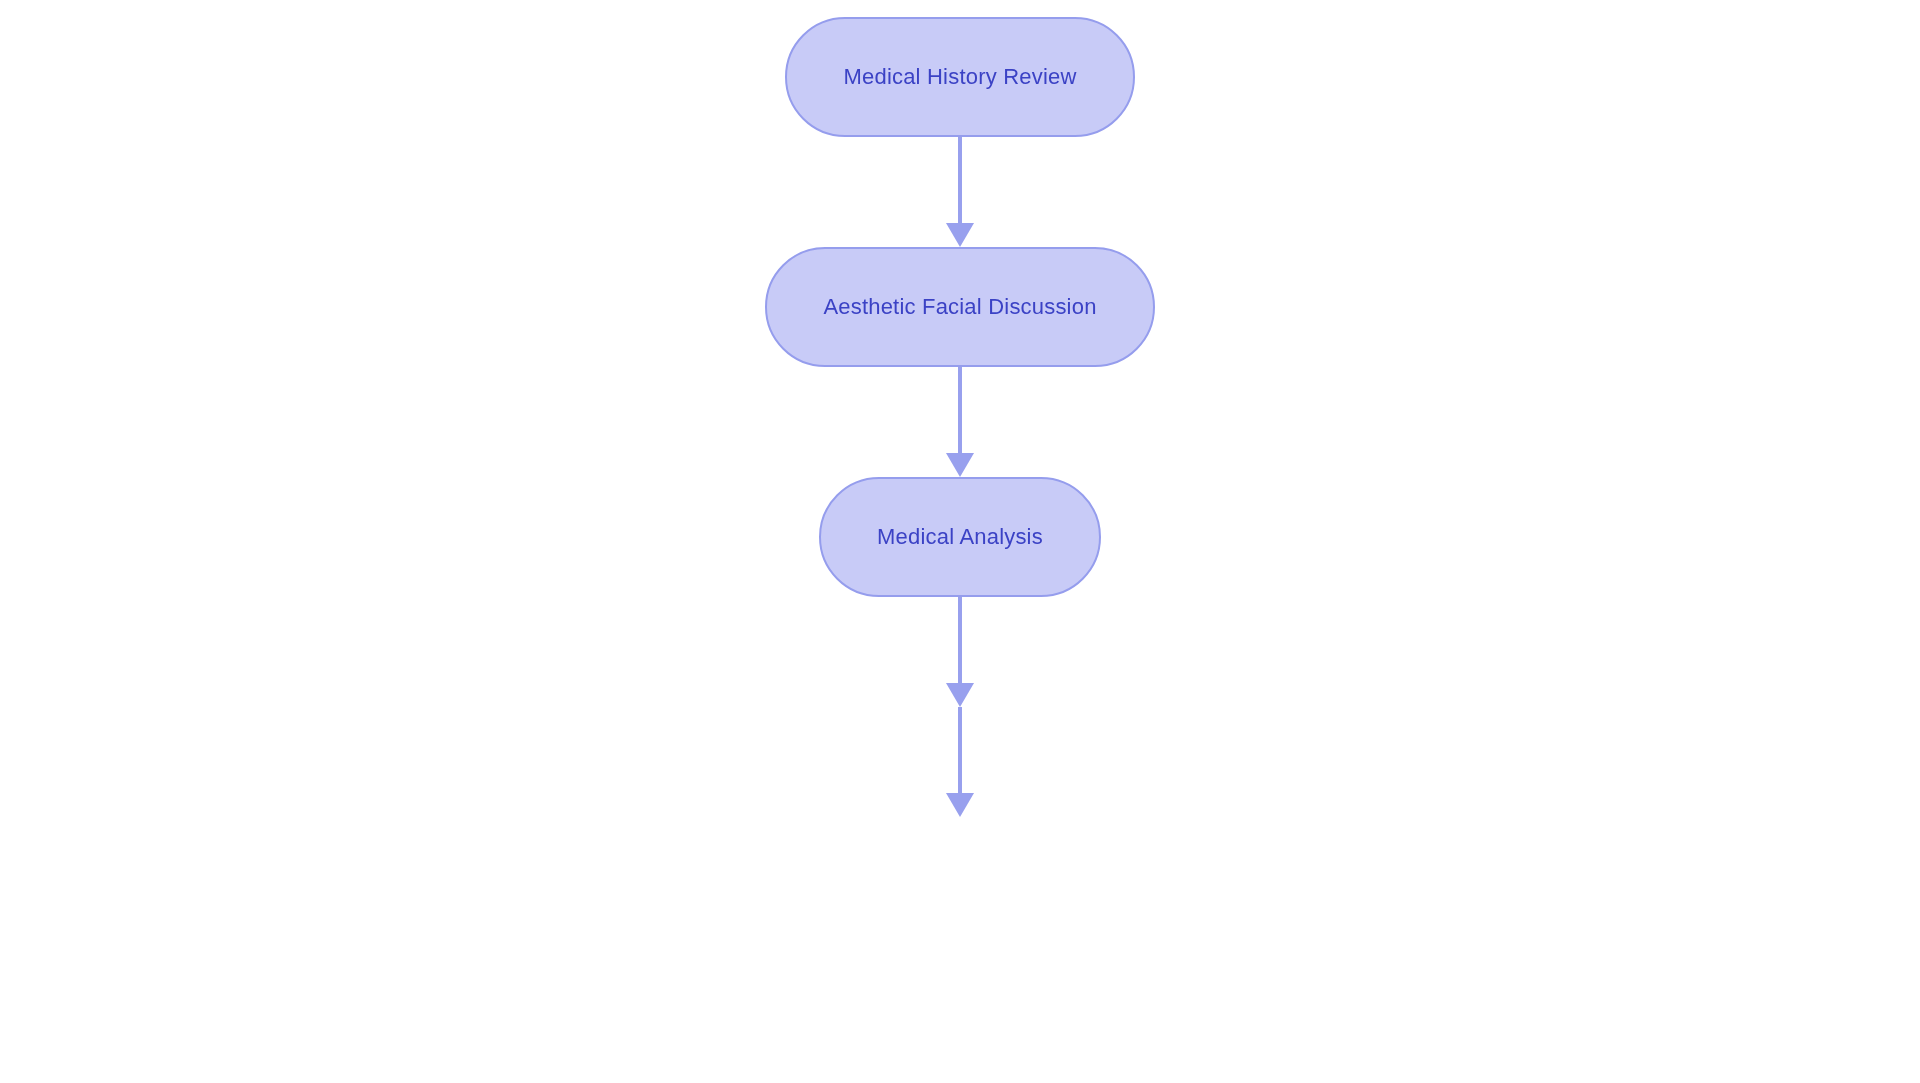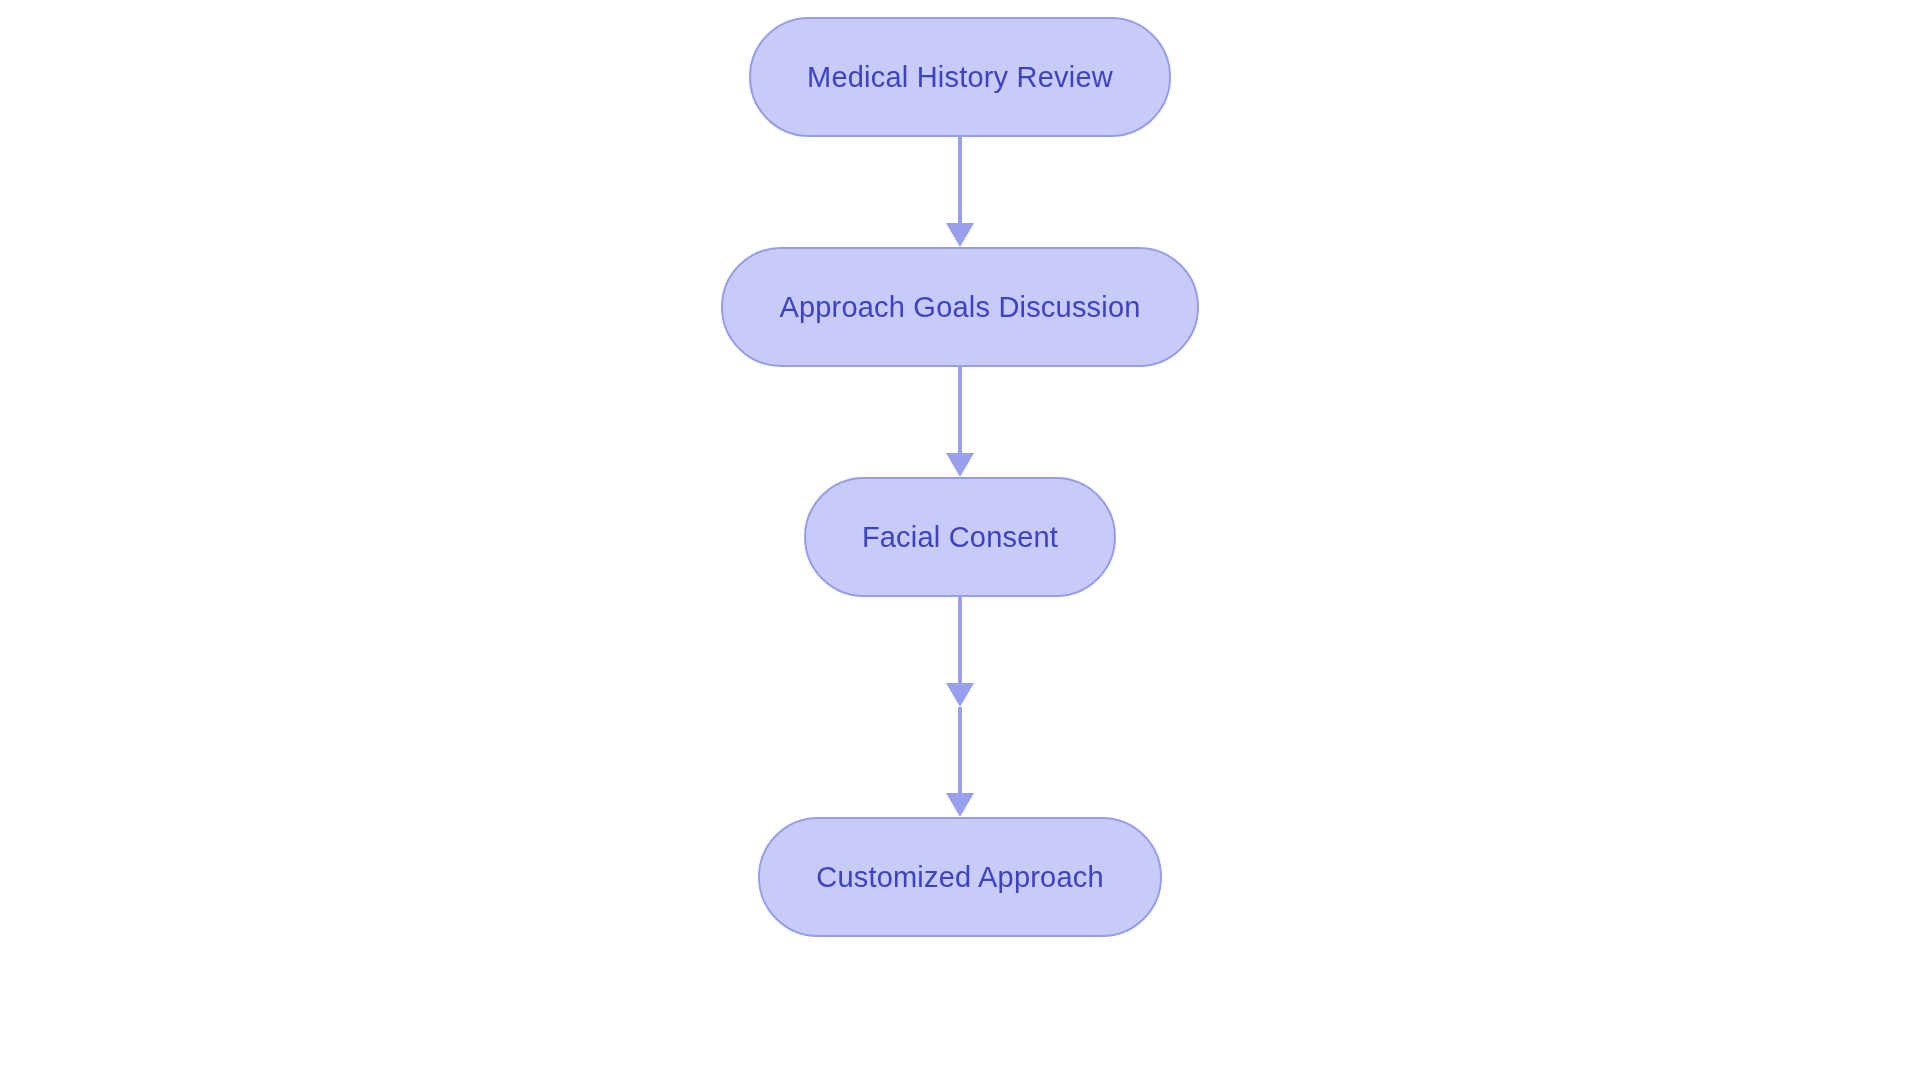--- a/index.html
+++ b/index.html
@@ -25,21 +25,21 @@
     height: 120px;
     box-sizing: border-box;
     display: inline-flex;
     align-items: center;
     justify-content: center;
     padding: 0 56px;
     border-radius: 60px;
     background: var(--node_fill, #c8cbf7);
     border: 2px solid var(--node_border, #959ded);
     color: var(--node_text, #3b42c5);
-    font-size: 29px;
+    font-size: 22px;
     font-weight: 500;
     letter-spacing: 0.2px;
     white-space: nowrap;
     flex: 0 0 auto;
   }
   .connector {
     height: 110px;
     display: flex;
     flex-direction: column;
     align-items: center;
@@ -64,35 +64,34 @@
 
 <div class="flowchart">
 
   <div class="flow-node">Medical History Review</div>
 
   <div class="connector">
     <div class="connector-line"></div>
     <div class="connector-head"></div>
   </div>
 
-  <div class="flow-node">Approach Goals Discussion</div>
+  <div class="flow-node">Aesthetic Facial Discussion</div>
 
   <div class="connector">
     <div class="connector-line"></div>
     <div class="connector-head"></div>
   </div>
 
-  <div class="flow-node">Facial Consent</div>
+  <div class="flow-node">Medical Analysis</div>
 
   <div class="connector">
     <div class="connector-line"></div>
     <div class="connector-head"></div>
   </div>
 
 
   <div class="connector">
     <div class="connector-line"></div>
     <div class="connector-head"></div>
   </div>
 
-  <div class="flow-node">Customized Approach</div>
 
 </div>
 
 </body></html>

